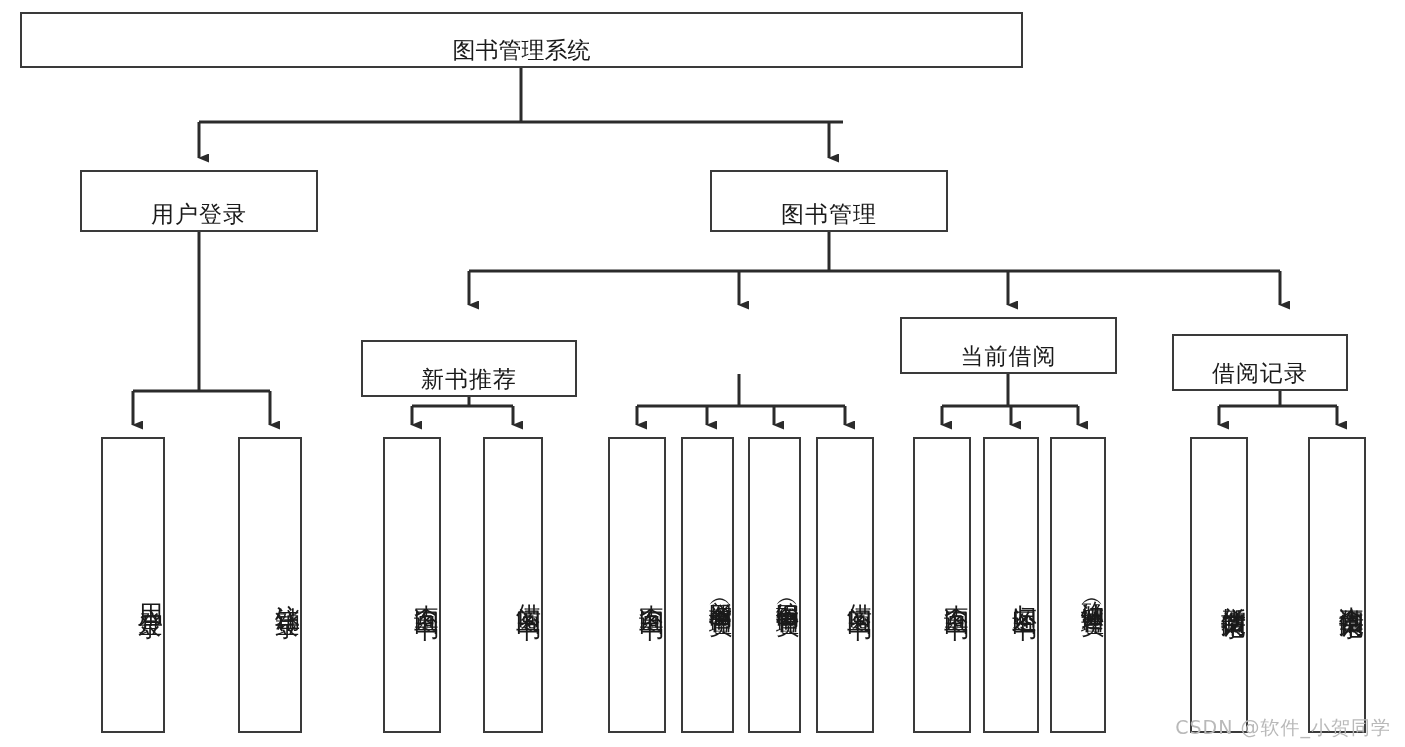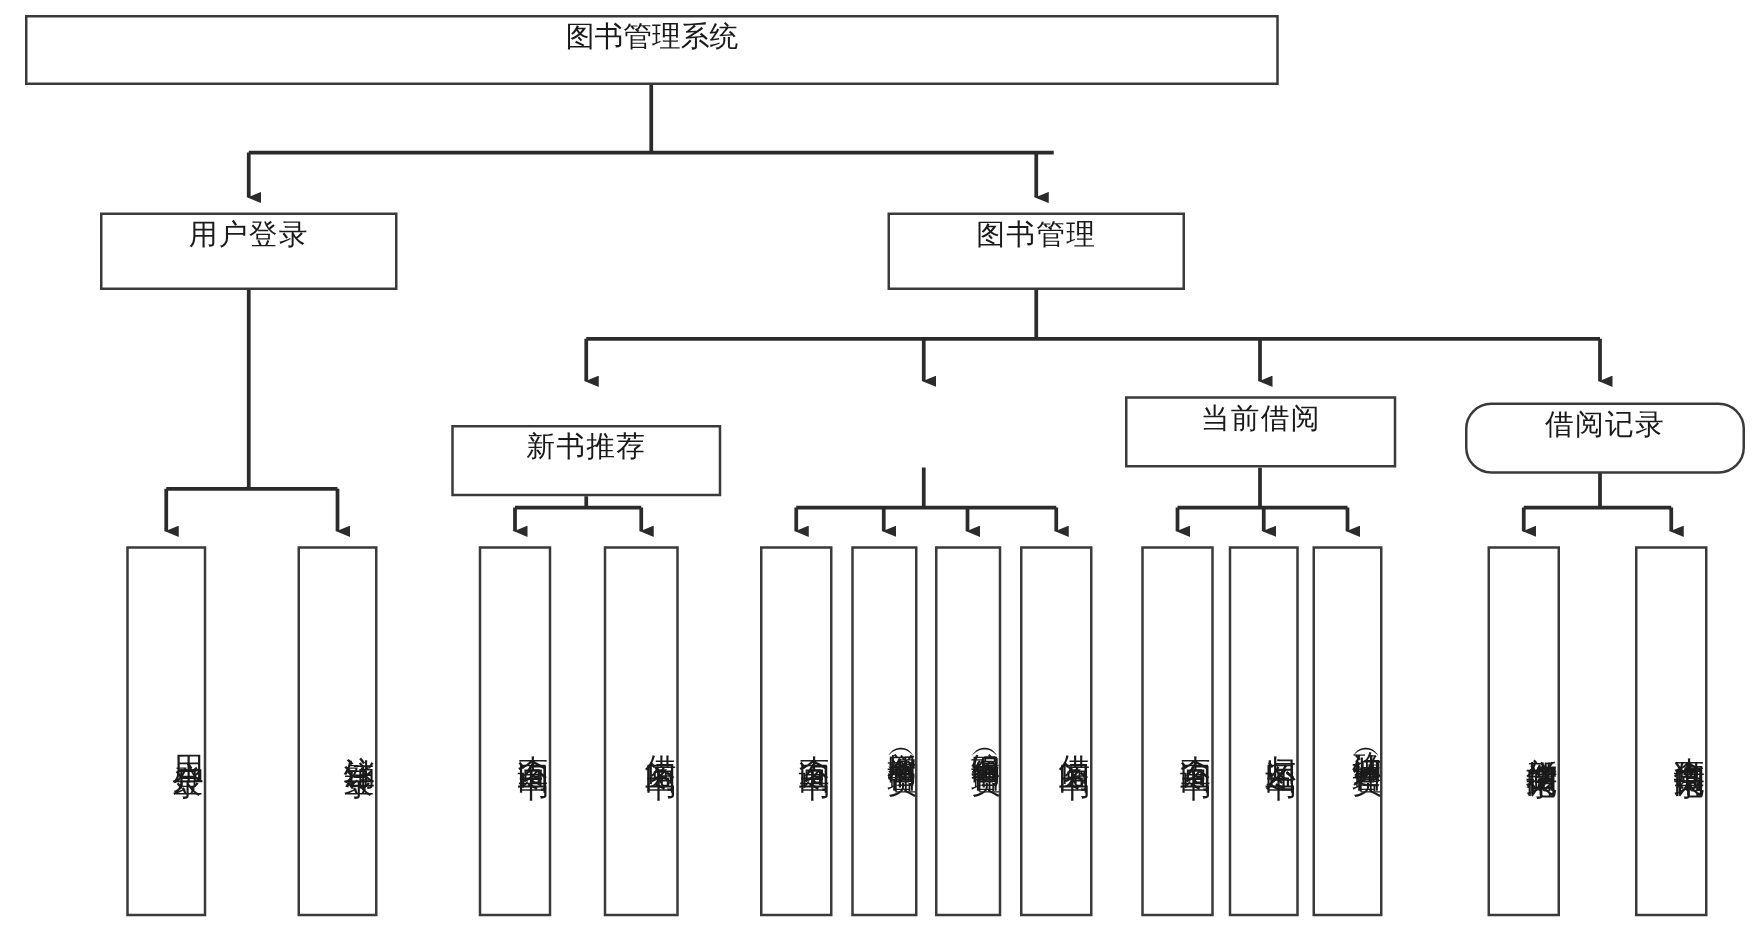--- a/index.html
+++ b/index.html
@@ -10,21 +10,21 @@
     position:relative;
     overflow:hidden;
   }
   #canvas{position:absolute;left:0;top:0;width:1405px;height:747px;}
   .node{
     position:absolute;
     box-sizing:border-box;
     background:#ffffff;
     border:2.5px solid #3a3a3a;
     display:flex;
-    align-items:flex-start;
+    align-items:flex-end;
     justify-content:center;
     color:#1a1a1a;
   }
   .node.horiz{font-size:23px;letter-spacing:1px;}
   .node.root{font-size:23px;}
   .node.leaf{
     writing-mode:vertical-rl;
     text-orientation:upright;
     font-size:25px;
     letter-spacing:4px;
@@ -109,21 +109,21 @@
   <div class="node horiz" style="left:710px;top:170px;width:238px;height:62px;">
     <span>图书管理</span>
   </div>
 
   <div class="node horiz" style="left:361px;top:317px;width:216px;height:57px;margin-top:23px;">
     <span>新书推荐</span>
   </div>
   <div class="node horiz" style="left:900px;top:317px;width:217px;height:57px;">
     <span>当前借阅</span>
   </div>
-  <div class="node horiz" style="left:1172px;top:322px;width:224px;height:57px;border-radius:21px;">
+  <div class="node horiz" style="left:1172px;top:334px;width:176px;height:57px;">
     <span>借阅记录</span>
   </div>
 
   <div class="node leaf" style="left:101px;top:437px;width:64px;height:296px;">
     <span>用户登录</span>
   </div>
   <div class="node leaf" style="left:238px;top:437px;width:64px;height:296px;">
     <span>注销登录</span>
   </div>
   <div class="node leaf" style="left:383px;top:437px;width:58px;height:296px;">
@@ -153,13 +153,14 @@
   <div class="node leaf" style="left:1050px;top:437px;width:56px;height:296px;font-size:23px;letter-spacing:2px;">
     <span>确认归还（管理员）</span>
   </div>
   <div class="node leaf" style="left:1190px;top:437px;width:58px;height:296px;letter-spacing:2px;">
     <span>新增借阅记录</span>
   </div>
   <div class="node leaf" style="left:1308px;top:437px;width:58px;height:296px;letter-spacing:2px;">
     <span>查询借阅记录</span>
   </div>
 
+  <div class="wm">CSDN @软件_小贺同学</div>
 </div>
 
 </body></html>

